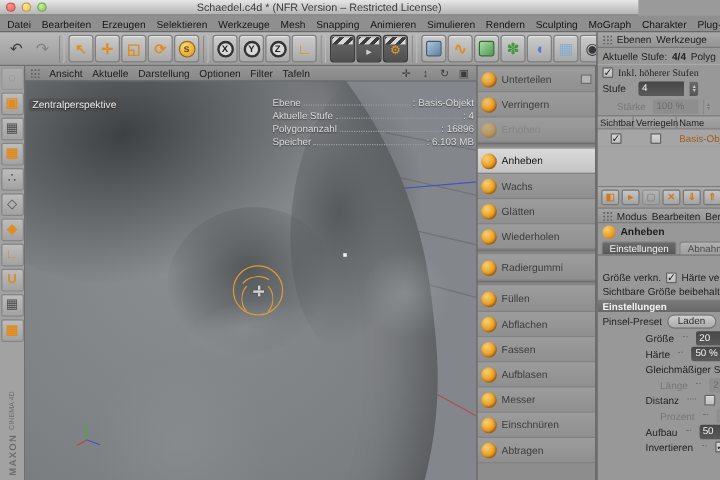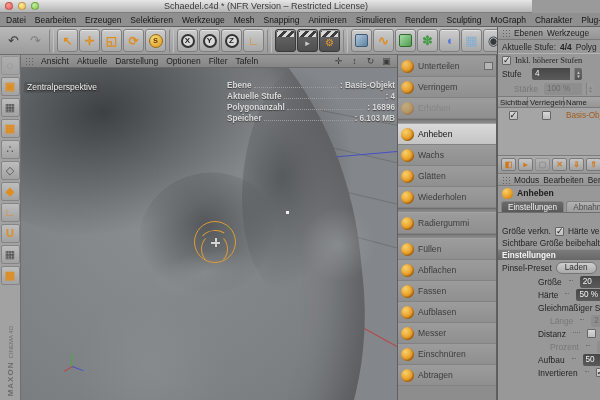--- a/index.html
+++ b/index.html
@@ -75,21 +75,21 @@
     border-bottom:1px solid #6a6a6a; display:flex; align-items:center; gap:8px; padding:0 4px; z-index:30; }
   .vpmenu span.mi { font-size:8.5px; color:#1d1d1d; }
   .vpmenu .vpc { margin-left:auto; display:flex; gap:3px; }
   .vpc .ci { width:13px; height:11px; font-size:9px; color:#3c3c3c; display:flex; align-items:center; justify-content:center; }
   .grip { width:8px; height:8px; flex:none;
     background-image:radial-gradient(#636363 0.8px, transparent 0.9px); background-size:3px 3px; }
 
   .camlabel { position:absolute; left:3px; top:15px; z-index:25; font-size:8.5px; color:#ececec;
     background:rgba(70,70,70,.45); padding:0 3px 1px 3px; border-radius:2px; text-shadow:0 1px 1px rgba(0,0,0,.6);margin-top:12px; }
 
-  .stage { position:absolute; inset:0;font-weight:bold; }
+  .stage { position:absolute; inset:0; }
   .gridline { position:absolute; height:1px; background:#707376; transform-origin:left center; }
   .axisline { position:absolute; height:1px; transform-origin:left center; }
 
   .blob { position:absolute; left:-190px; top:-100px; width:530px; height:640px;
     border-radius:48% 52% 46% 54%; transform:rotate(-6deg);
     background:radial-gradient(circle at 62% 42%, #8a8d90 0%, #7e8184 38%, #6e7174 70%, #565a5d 96%);
     box-shadow:inset -18px -10px 40px rgba(0,0,0,.25); }
   .soft { position:absolute; border-radius:50%; }
 
   .brush { position:absolute; width:42px; height:42px; border:1.5px solid #dd9c33; border-radius:50%; z-index:20; }

